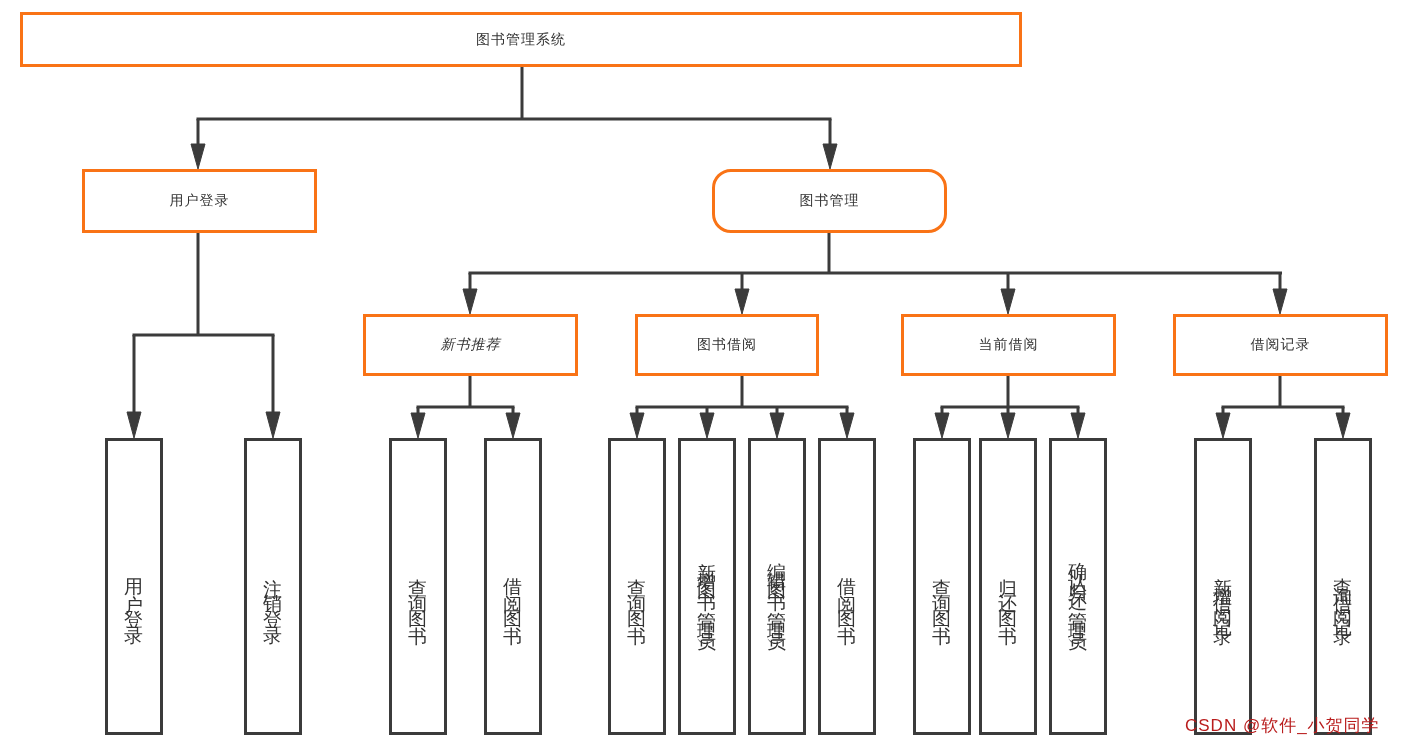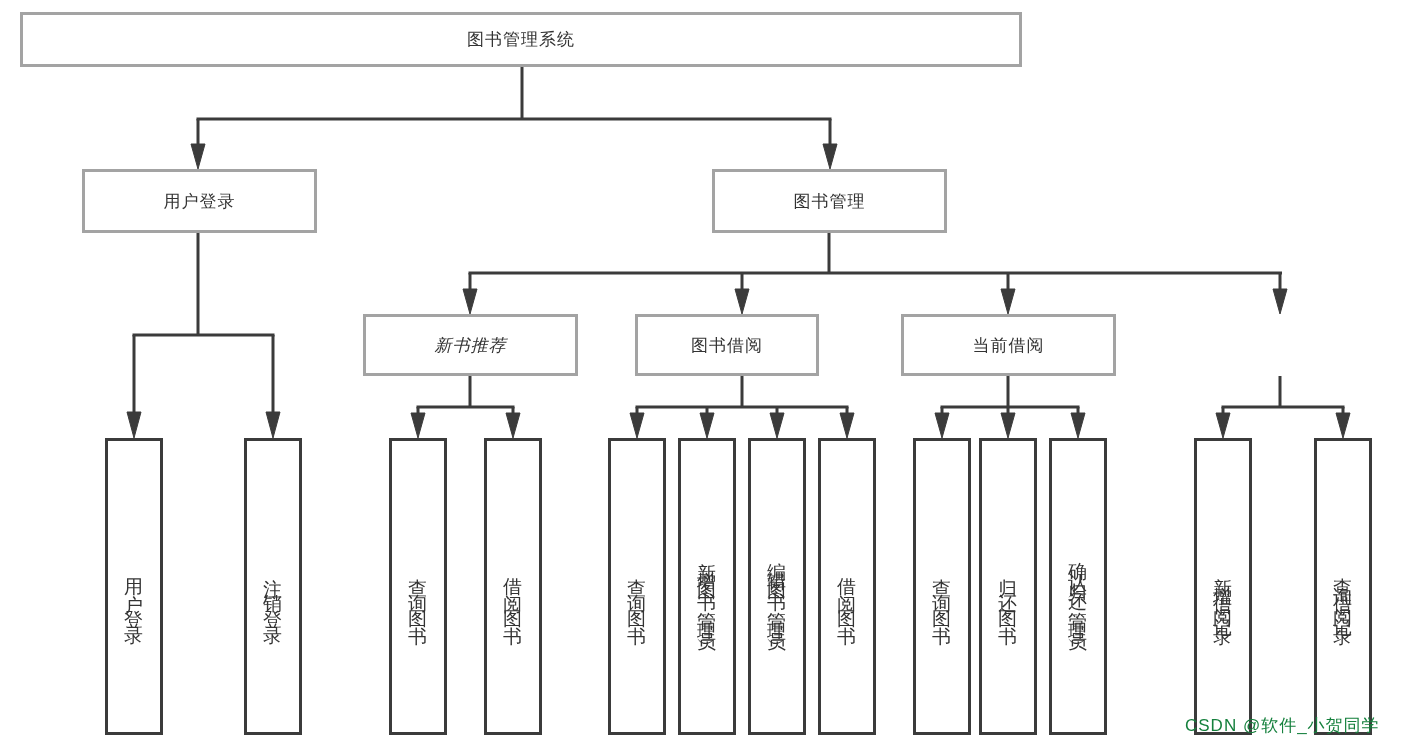--- a/index.html
+++ b/index.html
@@ -8,26 +8,26 @@
     width: 1405px;
     height: 747px;
     background: #ffffff;
     font-family: "Liberation Sans", "DejaVu Sans", sans-serif;
     overflow: hidden;
   }
   #wires { position: absolute; left: 0; top: 0; width: 1405px; height: 747px; }
   .hbox {
     position: absolute;
     box-sizing: border-box;
-    border: 3px solid #a3a3a3;
+    border: 3px solid #f97316;
     background: #ffffff;
     display: flex;
     align-items: center;
     justify-content: center;
-    font-size: 17px;
+    font-size: 14px;
     letter-spacing: 1px;
     color: #333333;
     z-index: 2;
   }
   .vbox {
     position: absolute;
     top: 438px;
     width: 58px;
     height: 297px;
     box-sizing: border-box;
@@ -47,21 +47,21 @@
     margin-bottom: -16px;
     color: #333333;
     white-space: nowrap;
   }
   .vbox.long span {
     letter-spacing: 10px;
     margin-bottom: -10px;
   }
   #root-box   { left: 20px;  top: 12px;  width: 1002px; height: 55px; }
   #n-user     { left: 82px;  top: 169px; width: 235px;  height: 64px; }
-  #n-mgmt     { left: 712px; top: 169px; width: 235px;  height: 64px; }
+  #n-mgmt     { left: 712px; top: 169px; width: 235px;  height: 64px; border-radius: 19px; }
   #n-newbook  { left: 363px; top: 314px; width: 215px;  height: 62px; font-style: italic; }
   #n-borrow   { left: 635px; top: 314px; width: 184px;  height: 62px; }
   #n-current  { left: 901px; top: 314px; width: 215px;  height: 62px; }
   #n-records  { left: 1173px;top: 314px; width: 215px;  height: 62px; }
   #l-login    { left: 105px; }
   #l-logout   { left: 244px; }
   #l-query1   { left: 389px; }
   #l-borrow1  { left: 484px; }
   #l-query2   { left: 608px; }
   #l-add      { left: 678px; }
@@ -70,21 +70,21 @@
   #l-query3   { left: 913px; }
   #l-return   { left: 979px; }
   #l-confirm  { left: 1049px;}
   #l-addrec   { left: 1194px;}
   #l-queryrec { left: 1314px;}
   #watermark {
     position: absolute;
     left: 1185px;
     top: 714px;
     font-size: 17px;
-    color: #15803d;
+    color: #b91c1c;
     letter-spacing: 1px;
     z-index: 3;
     white-space: nowrap;
   }
 </style>
 </head>
 <body>
 
 <div id="canvas">
 
@@ -177,20 +177,23 @@
 
   <div id="n-newbook" class="hbox">
     <span>新书推荐</span>
   </div>
   <div id="n-borrow" class="hbox">
     <span>图书借阅</span>
   </div>
   <div id="n-current" class="hbox">
     <span>当前借阅</span>
   </div>
+  <div id="n-records" class="hbox">
+    <span>借阅记录</span>
+  </div>
 
   <div id="l-login" class="vbox">
     <span>用户登录</span>
   </div>
   <div id="l-logout" class="vbox">
     <span>注销登录</span>
   </div>
 
   <div id="l-query1" class="vbox">
     <span>查询图书</span>

